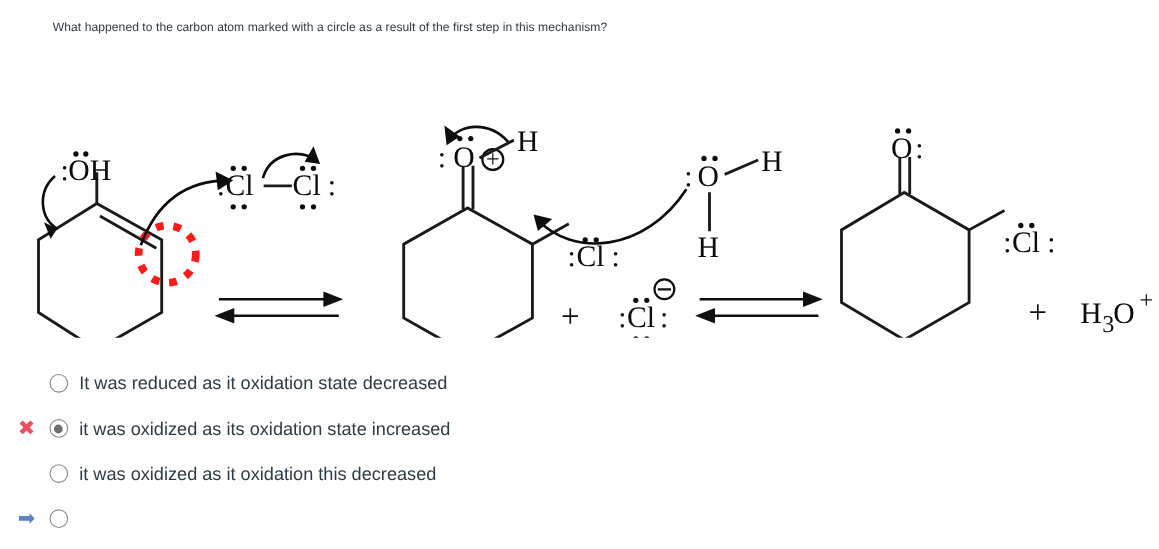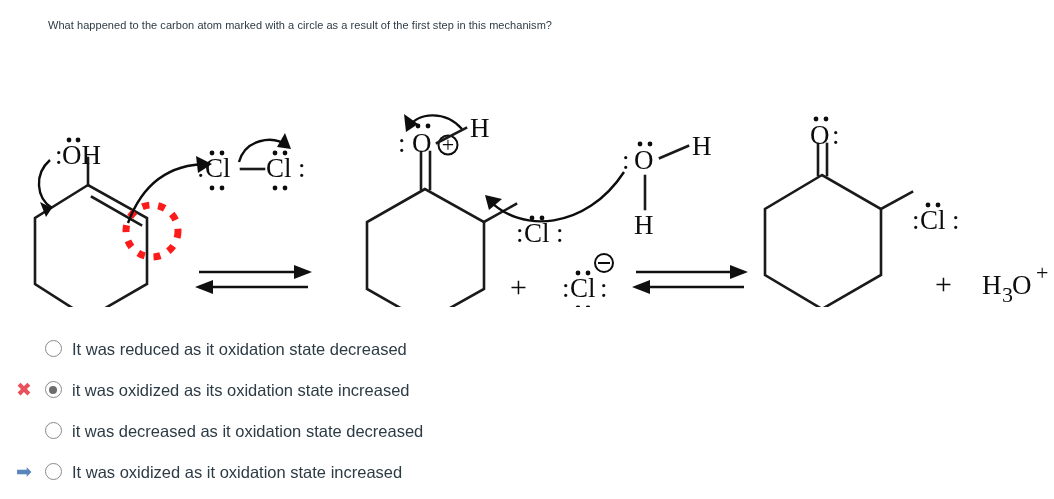--- a/index.html
+++ b/index.html
@@ -335,26 +335,25 @@
     <div class="answer-label">it was oxidized as its oxidation state increased</div>
   </div>
 
   <div class="answer-row">
     <div class="marker-slot">
       <span class="wrong-mark"></span>
     </div>
     <div class="radio-slot">
       <span class="radio"></span>
     </div>
-    <div class="answer-label">it was decreased as it oxidation state decreased</div>
+    <div class="answer-label">it was oxidized as it oxidation this decreased</div>
   </div>
 
   <div class="answer-row">
     <div class="marker-slot">
       <span class="correct-arrow">➡</span>
     </div>
     <div class="radio-slot">
       <span class="radio"></span>
     </div>
-    <div class="answer-label">It was oxidized as it oxidation state increased</div>
   </div>
 
 </div>
 
 </body></html>

